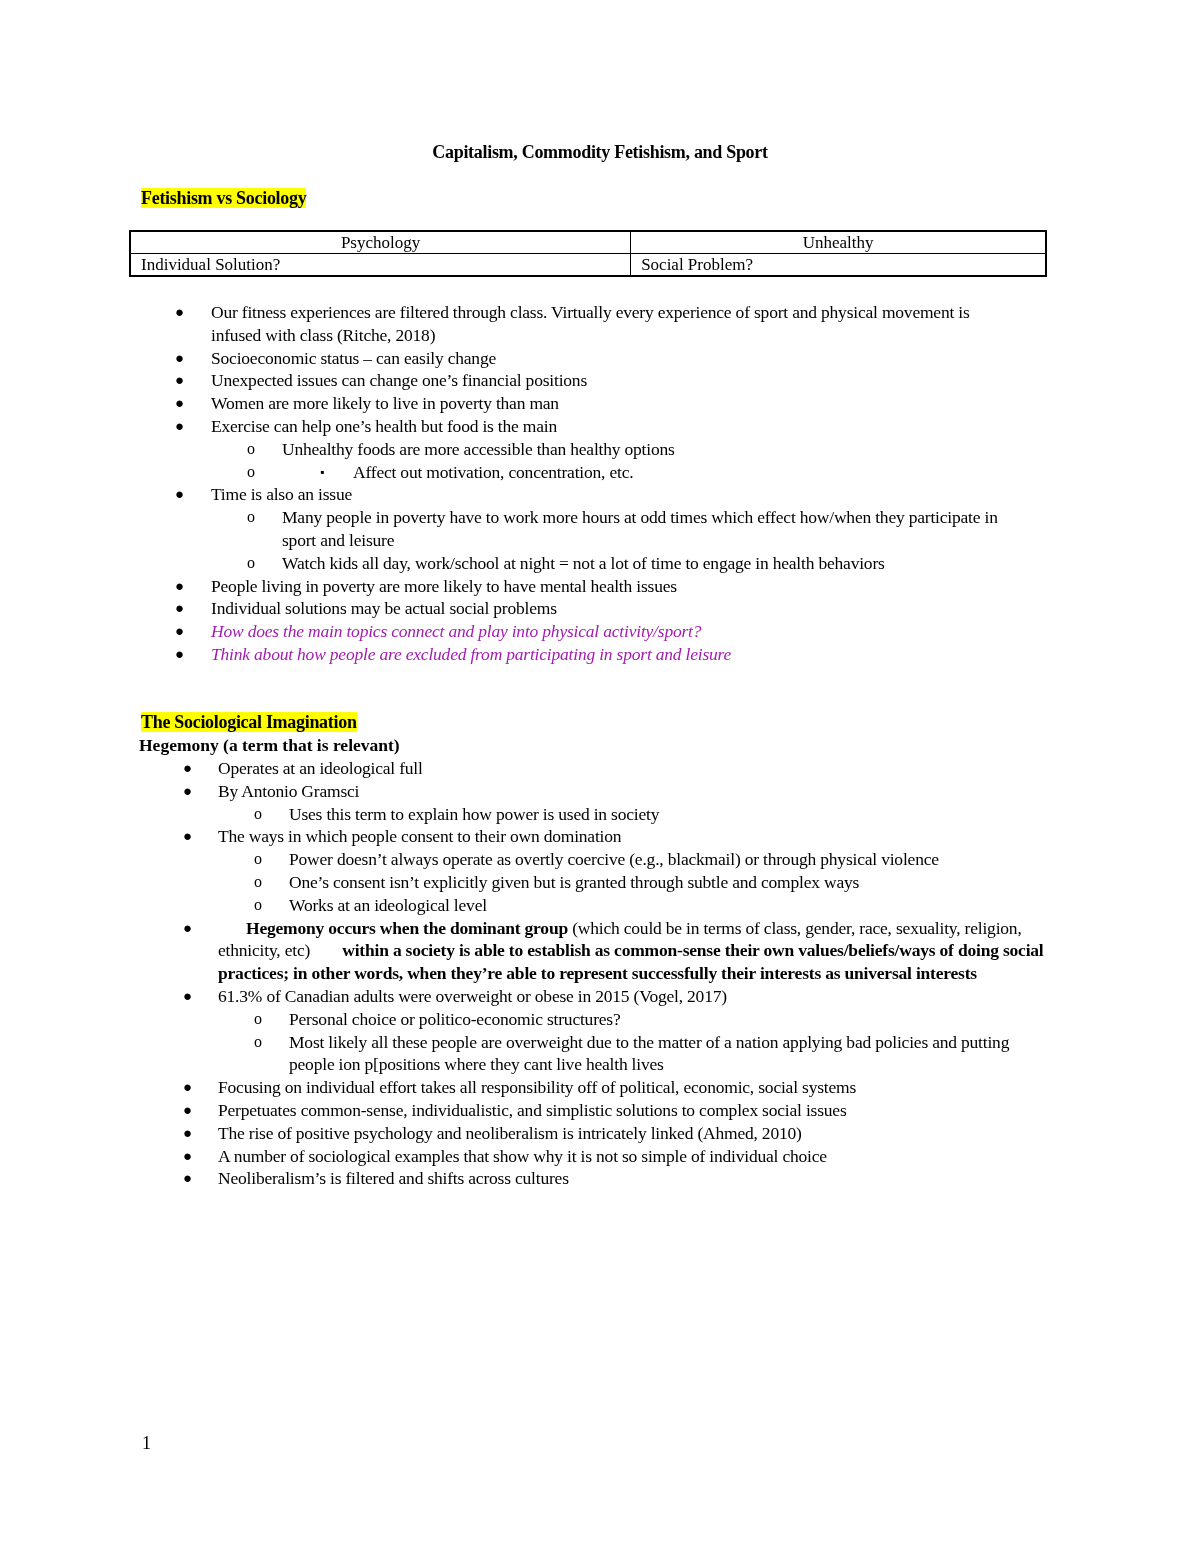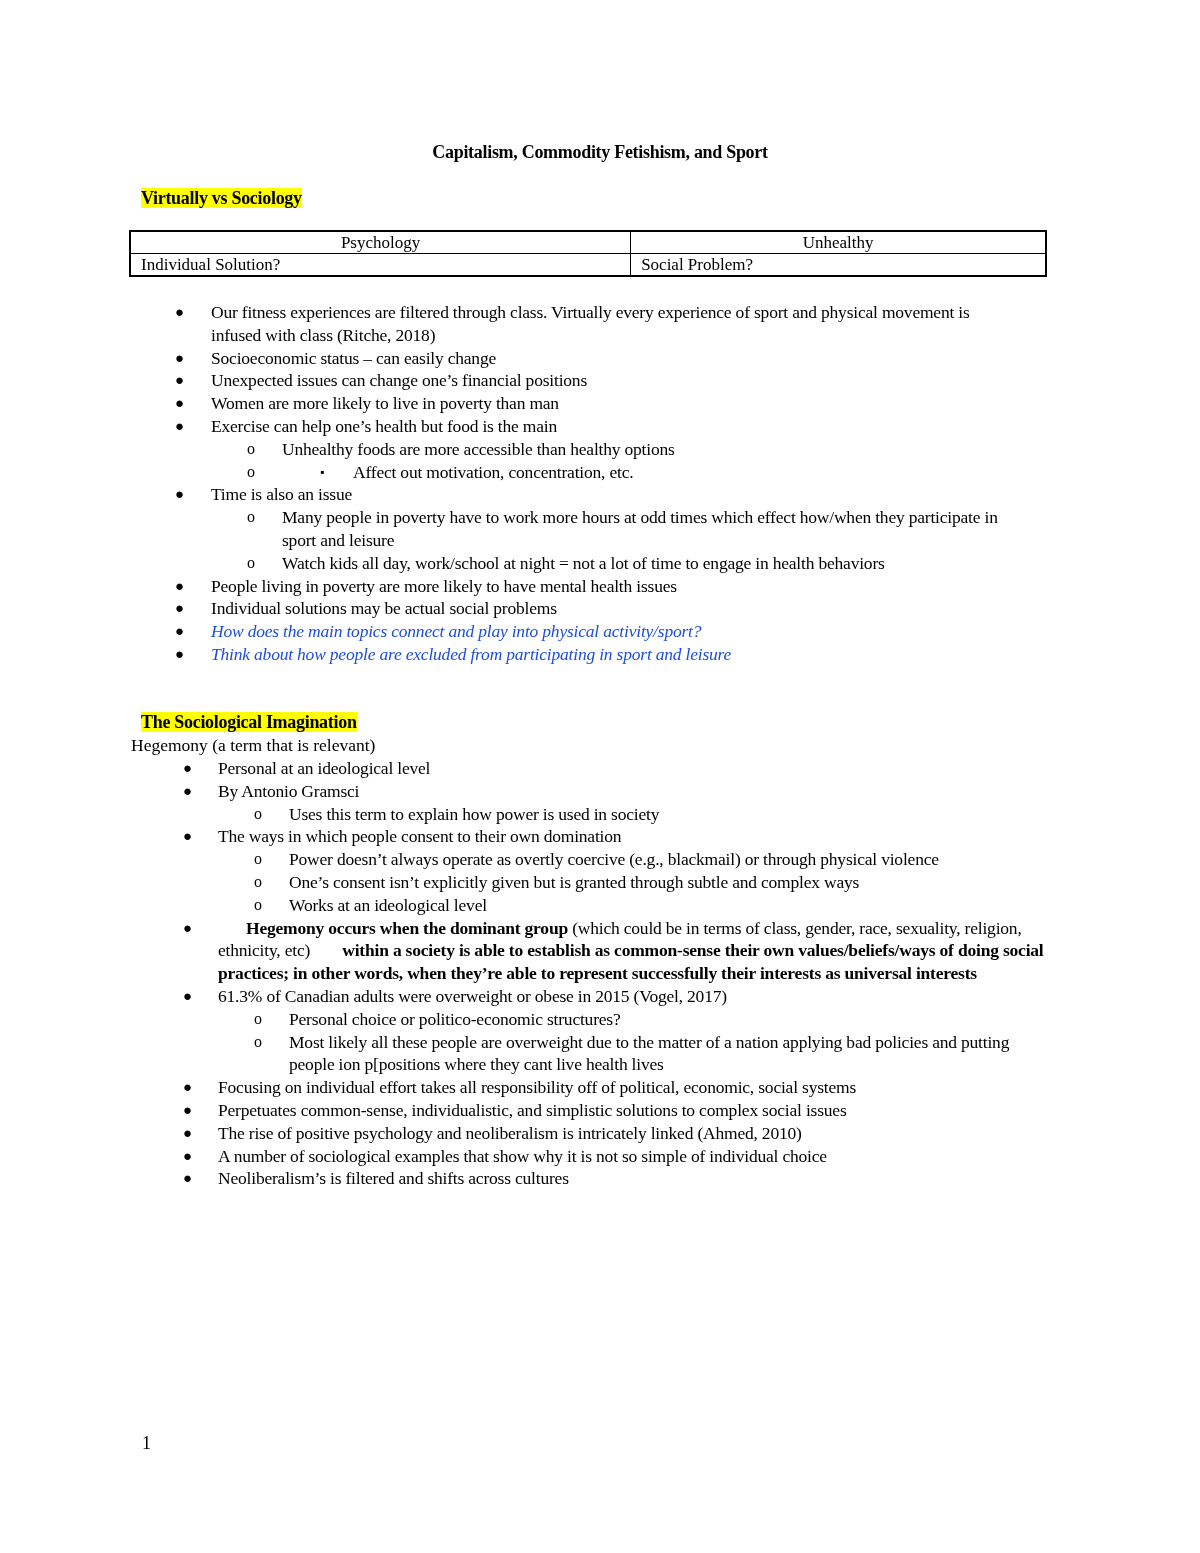--- a/index.html
+++ b/index.html
@@ -10,34 +10,34 @@
            font-weight: bold; font-size: 18px; letter-spacing: -0.3px; }
   .hl { background: #ffff00; font-weight: bold; font-size: 18px; letter-spacing: -0.3px; }
   .h1 { position: absolute; top: 188px; left: 141px; }
   table.cmp { position: absolute; top: 230px; left: 129px; width: 918px; border-collapse: collapse;
               border: 2px solid #000; font-size: 17px; }
   table.cmp td { border: 1.5px solid #000; padding: 0 10px; height: 21px; line-height: 20px; }
   table.cmp td.c { text-align: center; margin-left: 12px; }
   .list { position: absolute; margin: 0; padding: 0; list-style: none; line-height: 22.8px; letter-spacing: -0.2px; }
   .list li { position: relative; }
   .b { position: absolute; font-size: 15px; }
-  .red { color: #1d4ed8; font-style: italic; }
+  .red { color: #a21caf; font-style: italic; }
   .bold { font-weight: bold; margin-left: 28px; }
   .h2 { position: absolute; top: 712px; left: 141px; }
-  .hege { position: absolute; top: 735px; left: 131px; }
+  .hege { position: absolute; top: 735px; left: 139px; font-weight: bold; }
   .pnum { position: absolute; top: 1433px; left: 142px; font-size: 18px; }
 </style>
 </head>
 <body>
 
 <div class="page">
   <div class="title">Capitalism, Commodity Fetishism, and Sport</div>
 
   <div class="h1">
-    <span class="hl">Virtually vs Sociology</span>
+    <span class="hl">Fetishism vs Sociology</span>
   </div>
 
   <table class="cmp">
     <tbody>
         <tr>
       <td class="c">Psychology</td>
       <td class="c">Unhealthy</td>
     </tr>
     <tr>
       <td>Individual Solution?</td>
@@ -63,21 +63,21 @@
       <li style="padding-left: 211px; width: 789px;"><span class="b" style="left: 175px;">●</span><span class="red">How does the main topics connect and play into physical activity/sport?</span></li>
       <li style="padding-left: 211px; width: 789px;"><span class="b" style="left: 175px;">●</span><span class="red">Think about how people are excluded from participating in sport and leisure</span></li>
     </ul>
 
   <div class="h2">
     <span class="hl">The Sociological Imagination</span>
   </div>
   <div class="hege">Hegemony (a term that is relevant)</div>
 
   <ul class="list" id="list2" style="top:757px; left:0;">
-      <li style="padding-left: 218px; width: 832px;"><span class="b" style="left: 183px;">●</span><span>Personal at an ideological level</span></li>
+      <li style="padding-left: 218px; width: 832px;"><span class="b" style="left: 183px;">●</span><span>Operates at an ideological full</span></li>
       <li style="padding-left: 218px; width: 832px;"><span class="b" style="left: 183px;">●</span><span>By Antonio Gramsci</span></li>
       <li style="padding-left: 289px; width: 761px;"><span class="b" style="left: 254px; font-size: 16px;">o</span><span>Uses this term to explain how power is used in society</span></li>
       <li style="padding-left: 218px; width: 832px;"><span class="b" style="left: 183px;">●</span><span>The ways in which people consent to their own domination</span></li>
       <li style="padding-left: 289px; width: 761px;"><span class="b" style="left: 254px; font-size: 16px;">o</span><span>Power doesn’t always operate as overtly coercive (e.g., blackmail) or through physical violence</span></li>
       <li style="padding-left: 289px; width: 761px;"><span class="b" style="left: 254px; font-size: 16px;">o</span><span>One’s consent isn’t explicitly given but is granted through subtle and complex ways</span></li>
       <li style="padding-left: 289px; width: 761px;"><span class="b" style="left: 254px; font-size: 16px;">o</span><span>Works at an ideological level</span></li>
       <li style="padding-left: 218px; width: 832px;"><span class="b" style="left: 183px;">●</span><span class="bold">Hegemony occurs when the dominant group</span><span> (which could be in terms of class, gender, race, sexuality, religion, ethnicity, etc) </span><span class="bold">within a society is able to establish as common-sense their own values/beliefs/ways of doing social practices; in other words, when they’re able to represent successfully their interests as universal interests</span></li>
       <li style="padding-left: 218px; width: 832px;"><span class="b" style="left: 183px;">●</span><span>61.3% of Canadian adults were overweight or obese in 2015 (Vogel, 2017)</span></li>
       <li style="padding-left: 289px; width: 761px;"><span class="b" style="left: 254px; font-size: 16px;">o</span><span>Personal choice or politico-economic structures?</span></li>
       <li style="padding-left: 289px; width: 761px;"><span class="b" style="left: 254px; font-size: 16px;">o</span><span>Most likely all these people are overweight due to the matter of a nation applying bad policies and putting people ion p[positions where they cant live health lives</span></li>

